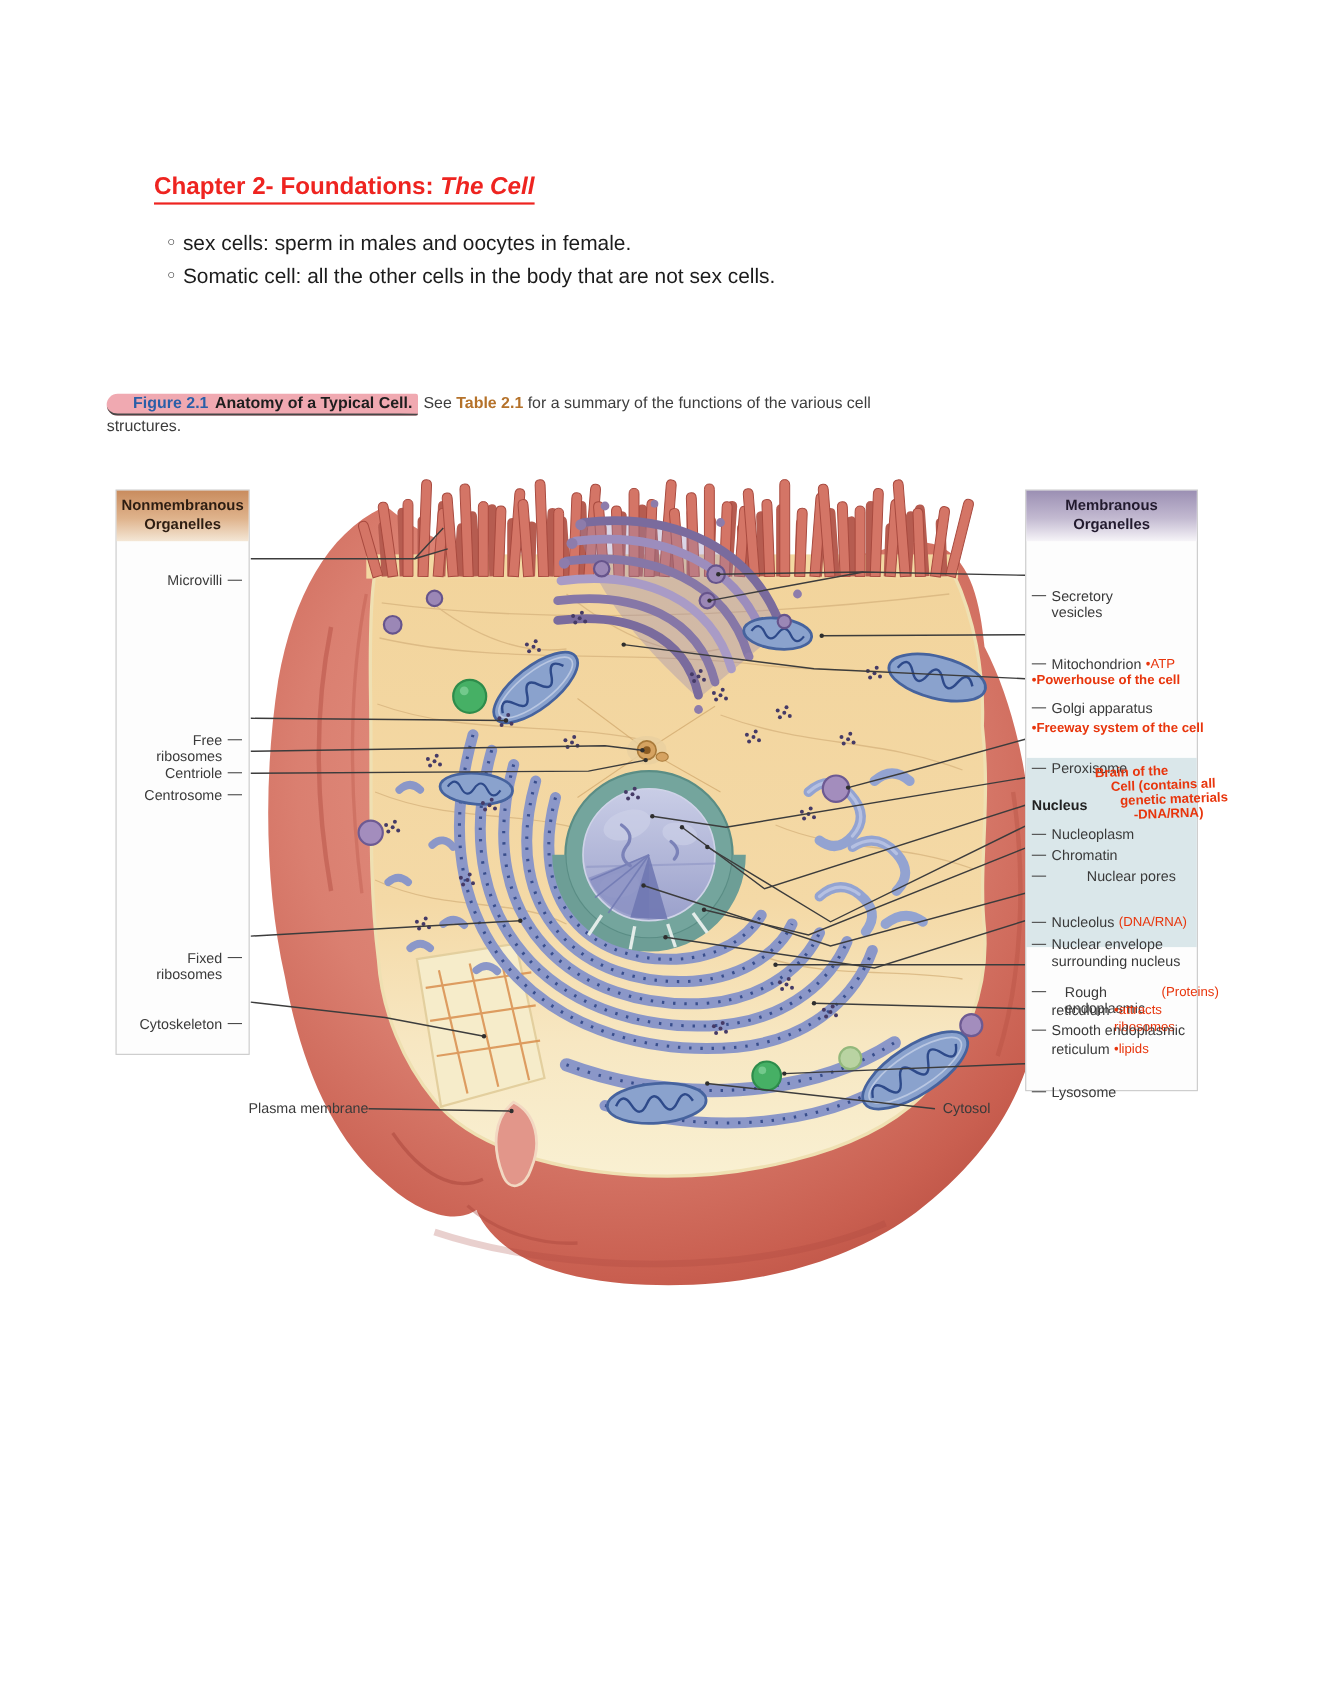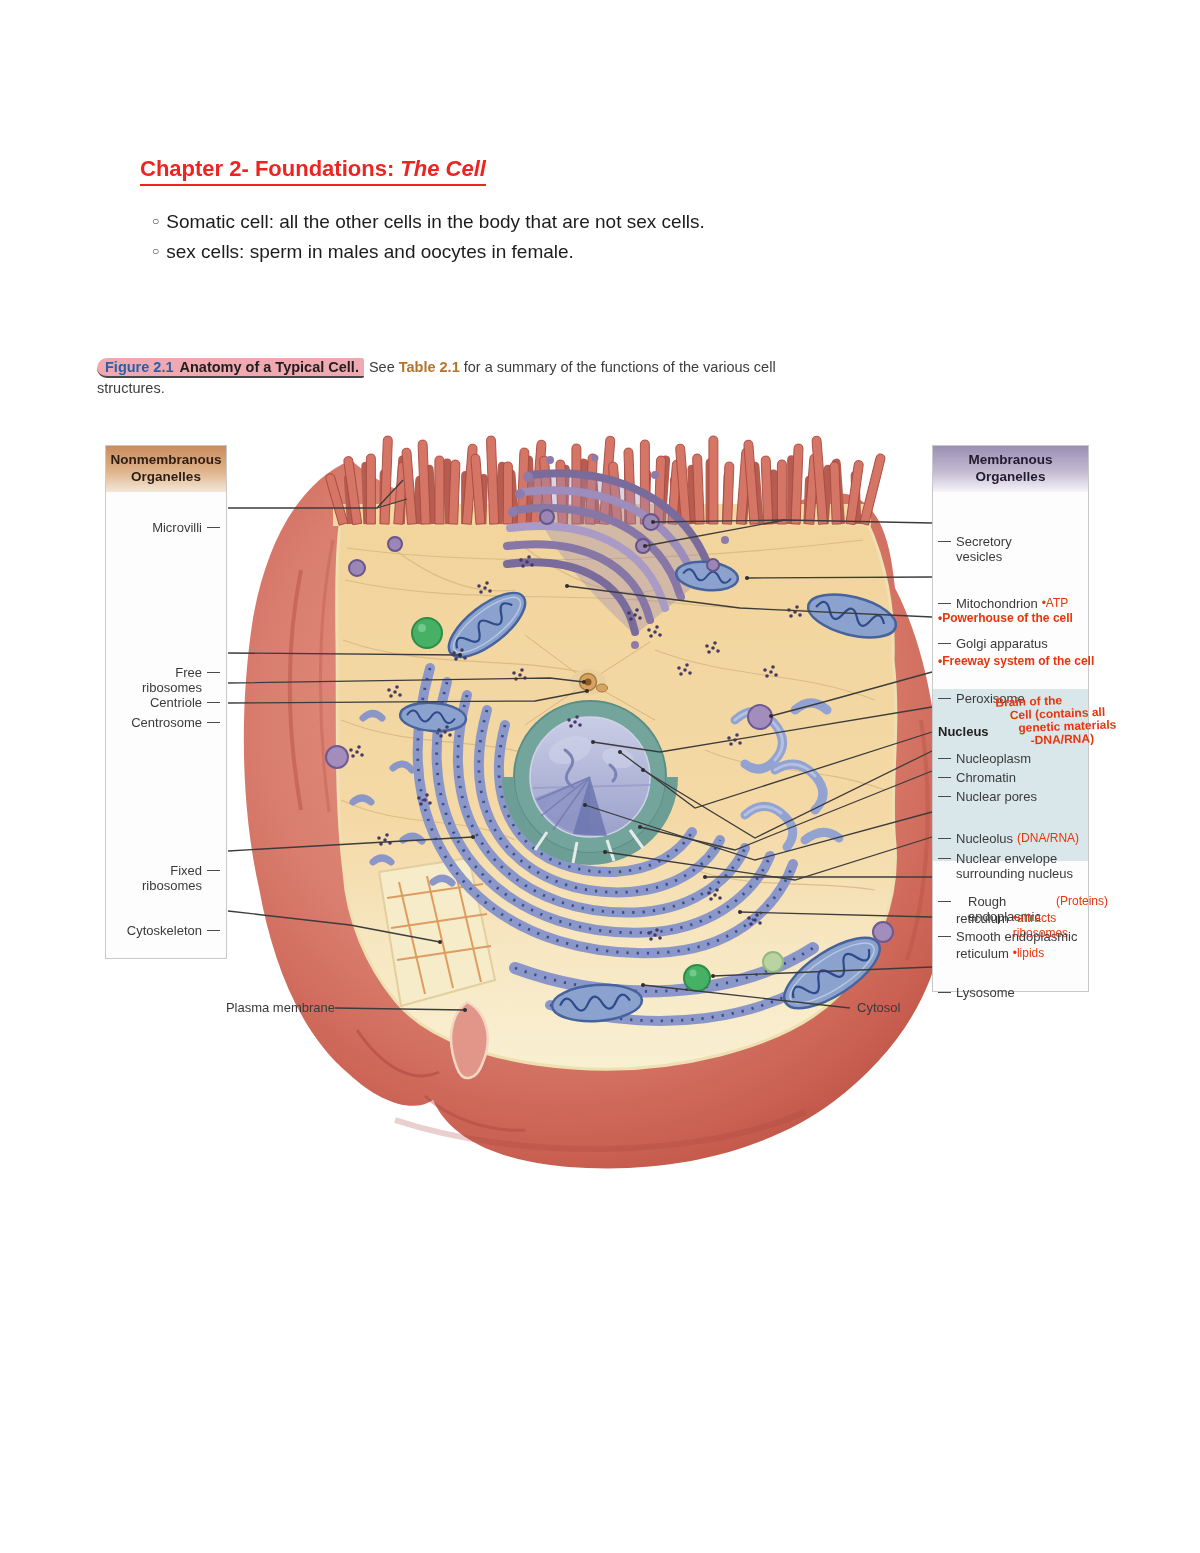--- a/index.html
+++ b/index.html
@@ -11,21 +11,21 @@
   .title .it{font-style:italic;}
 
   
   .intro{position:absolute;left:95px;top:203px;color:#151515;}
   .intro .head{font-size:20px;font-weight:bold;letter-spacing:.2px;}
   .intro .bullet{margin-left:57px;margin-top:8px;font-size:19px;color:#1c1c1c;}
   .intro .marker{font-size:12px;vertical-align:3px;margin-right:7px;color:#333;}
 
   
   .caption{position:absolute;left:97px;top:357px;width:705px;font-size:14.5px;line-height:21px;color:#3d3d3d;}
-  .cap-hl{background:#f0a9b1;border-radius:10px 2px 2px 10px;padding:1px 5px 1px 8px;border-bottom:2.5px solid #474747;}
+  .cap-hl{background:#f0a9b1;border-radius:10px 2px 2px 10px;padding:1px 5px 1px 24px;border-bottom:2.5px solid #474747;}
   .cap-fig{color:#2a5fa8;font-weight:bold;margin-right:6px;}
   .cap-title{color:#1e1e1e;font-weight:bold;}
   .cap-see{margin:0 4px 0 5px;}
   .cap-table{color:#b5722a;font-weight:bold;margin-right:4px;}
 
   
   .figure{position:absolute;left:95px;top:420px;width:1060px;height:770px;}
   .figure svg.art{position:absolute;left:0;top:0;z-index:1;}
 
   .panel{position:absolute;z-index:2;background:#fdfdfd;border:1px solid #c9c9c9;}
@@ -52,22 +52,22 @@
   .blabel{position:absolute;z-index:2;display:flex;align-items:flex-end;font-size:13px;color:#3a3a3a;}
 </style>
 </head>
 <body>
 
 <div class="page">
 
   <h1 class="title"><span class="tline"><span>Chapter 2- Foundations: </span><span class="it">The Cell</span></span></h1>
 
   <div class="intro">
+    <div class="bullet"><span class="marker">○</span><span>sex cells: sperm in males and oocytes in female.</span></div>
     <div class="bullet"><span class="marker">○</span><span>Somatic cell: all the other cells in the body that are not sex cells.</span></div>
-    <div class="bullet"><span class="marker">○</span><span>sex cells: sperm in males and oocytes in female.</span></div>
   </div>
 
   <div class="caption">
     <span class="cap-hl"><span class="cap-fig">Figure 2.1</span><span class="cap-title">Anatomy of a Typical Cell.</span></span><span class="cap-see">See</span><span class="cap-table">Table 2.1</span><span>for a summary of the functions of the various cell structures.</span>
   </div>
 
   <div class="figure">
 
     <svg class="art" width="1060" height="770" viewBox="0 0 1060 770" xmlns="http://www.w3.org/2000/svg">
       <defs>
@@ -590,21 +590,21 @@
       </div>
 
       <div class="lrow" style="top:305px;">
           <span class="tick"></span>
           <span>Nucleoplasm</span>
         </div>
       <div class="lrow" style="top:324px;">
           <span class="tick"></span>
           <span>Chromatin</span>
         </div>
-      <div class="lrow" style="top:343px;">
+      <div class="lrow" style="top:343px;gap:32px;">
           <span class="tick"></span>
           <span>Nuclear pores</span>
         </div>
 
       <div class="lrow" style="top:385px;">
           <span class="tick"></span>
           <span>Nucleolus</span>
           <span class="red" style="margin-left:4px;">(DNA/RNA)</span>
         </div>
       <div class="lrow" style="top:405px;">

